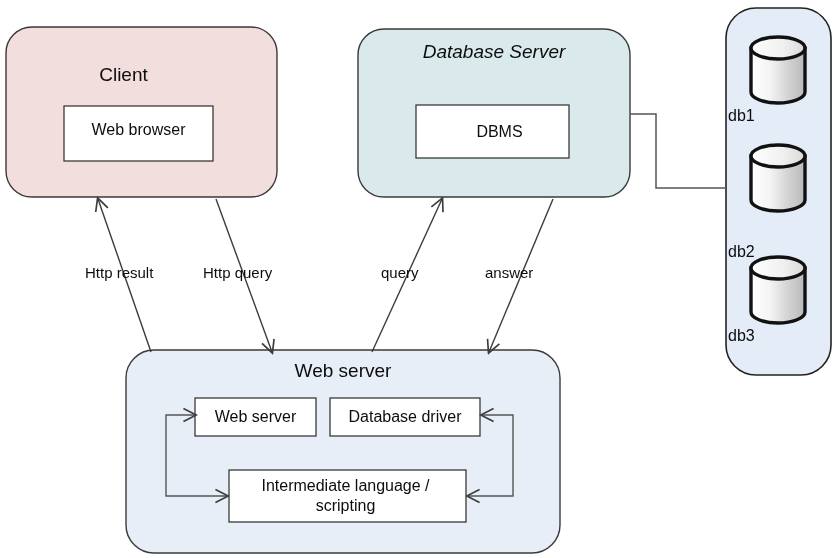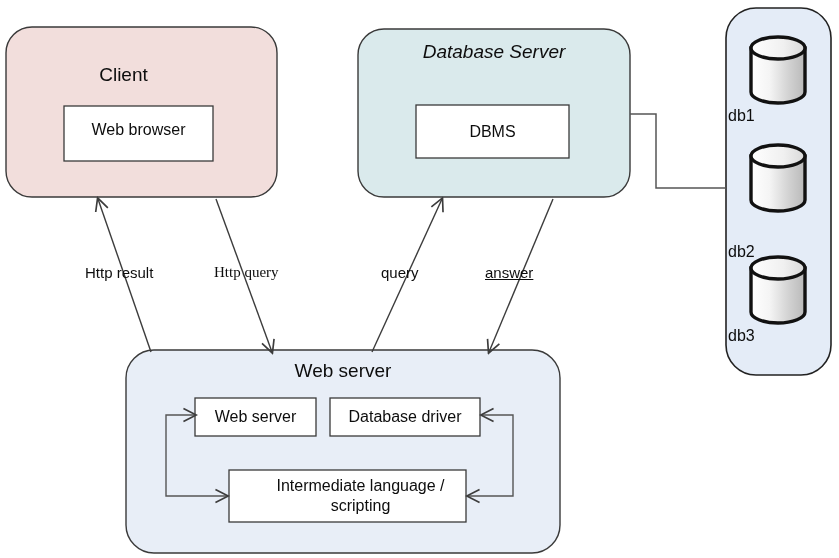--- a/index.html
+++ b/index.html
@@ -130,36 +130,36 @@
   </svg>
 
   <div class="zone-title" style="left:6px; top:41px; width:235px;margin-top:24px;">Client</div>
 
   <div class="zone-title" style="left:358px; top:42px; width:272px;font-style:italic;">Database Server</div>
 
   <div class="zone-title" style="left:126px; top:361px; width:434px;">Web server</div>
 
   <div class="inner-box-label" style="left:64px; top:106px; width:149px; height:48px;border-radius:14px;">Web browser</div>
 
-  <div class="inner-box-label" style="left:416px; top:105px; width:153px; height:53px;">DBMS</div>
+  <div class="inner-box-label" style="left:416px; top:105px; width:153px; height:53px;padding-left:7px;">DBMS</div>
 
   <div class="inner-box-label" style="left:195px; top:398px; width:121px; height:38px;">Web server</div>
 
   <div class="inner-box-label" style="left:330px; top:398px; width:150px; height:38px;border-radius:18px;">Database driver</div>
 
-  <div class="inner-box-label" style="left:242px; top:470px; width:237px; height:52px; white-space:pre-line;">Intermediate language /
+  <div class="inner-box-label" style="left:227px; top:470px; width:237px; height:52px; white-space:pre-line;">Intermediate language /
 scripting</div>
 
   <div class="edge-label" style="left:85px; top:264px;">Http result</div>
 
-  <div class="edge-label" style="left:214px; top:264px;font-family:Liberation Serif, serif;">Http query</div>
+  <div class="edge-label" style="left:203px; top:264px;">Http query</div>
 
   <div class="edge-label" style="left:381px; top:264px;">query</div>
 
-  <div class="edge-label" style="left:485px; top:264px;text-decoration:underline;">answer</div>
+  <div class="edge-label" style="left:485px; top:264px;">answer</div>
 
   <div class="db-label" style="left:728px; top:107px;">db1</div>
 
   <div class="db-label" style="left:728px; top:215px;margin-top:28px;">db2</div>
 
   <div class="db-label" style="left:728px; top:327px;">db3</div>
 
 </div>
 
 </body></html>

